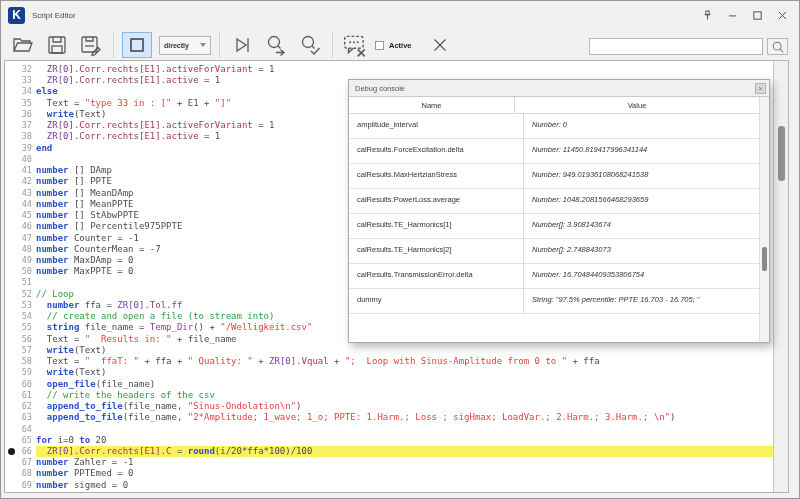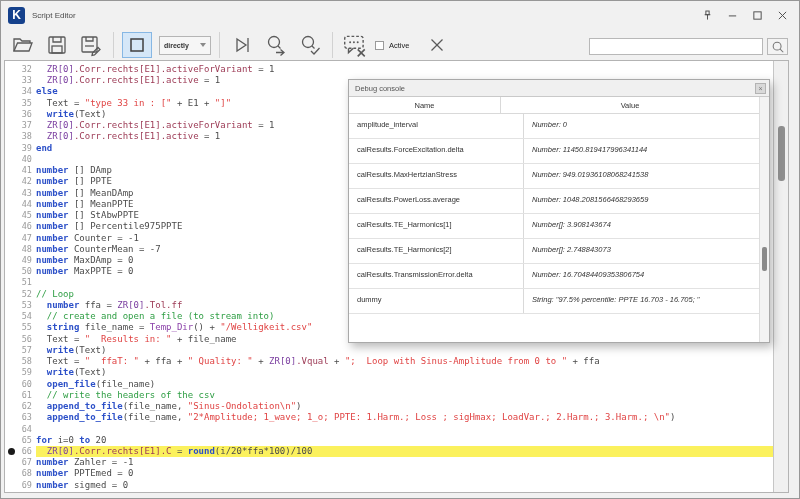--- a/index.html
+++ b/index.html
@@ -22,21 +22,21 @@
   .tbtn{width:28px;height:26px;display:flex;align-items:center;justify-content:center;}
   .tbtn svg{stroke:#5a5a5a;fill:none;stroke-width:1.3;}
   .tsep{width:1px;height:26px;background:#d2d2d2;margin:0 8px;}
   .toggle-btn{width:30px;height:26px;background:var(--c-toggle_bg,#d5e7f8);border:1px solid var(--c-toggle_border,#86b7e4);
       display:flex;align-items:center;justify-content:center;}
   .toggle-btn svg{stroke:#3f3f3f;fill:none;stroke-width:1.5;}
   .dropdown{margin-left:7px;width:52px;height:19px;background:#f6f6f6;border:1px solid #b5b5b5;
       display:flex;align-items:center;padding:0 4px;font-size:7px;font-weight:bold;color:#333;}
   .dd-chev{margin-left:auto;width:0;height:0;border-left:3px solid transparent;border-right:3px solid transparent;border-top:4px solid #8a8a8a;}
   .chk{width:9px;height:9px;background:#fff;border:1px solid #9a9a9a;margin-left:6px;}
-  .chk-label{margin-left:5px;font-size:7.5px;font-weight:normal;color:#222;}
+  .chk-label{margin-left:5px;font-size:7.5px;font-weight:bold;color:#222;}
   .search-input{position:absolute;left:588px;top:9px;width:174px;height:17px;border:1px solid #b8b8b8;background:#fff;
       font-size:8px;padding:0 4px;outline:none;font-family:"Liberation Sans",sans-serif;}
   .search-btn{position:absolute;left:766px;top:9px;width:21px;height:17px;border:1px solid #b8b8b8;background:#f3f3f3;
       display:flex;align-items:center;justify-content:center;}
   .search-btn svg{stroke:#777;fill:none;stroke-width:1.2;}
   
   .editor{position:absolute;left:3px;top:59px;width:785px;height:433px;border:1px solid #b3b3b3;background:#fff;display:flex;}
   .code-pane{width:769px;height:100%;overflow:hidden;padding-top:3px;}
   .code-line{display:flex;height:11.24px;align-items:center;font-family:"DejaVu Sans Mono",monospace;font-size:9px;line-height:11.24px;}
   .bp-margin{width:13px;height:100%;flex:0 0 13px;position:relative;}
@@ -59,21 +59,21 @@
   
   .debug-console{position:absolute;left:347px;top:78px;width:422px;height:264px;background:#fff;
       border:1px solid #a9a9a9;box-shadow:3px 4px 9px rgba(0,0,0,0.28);}
   .dc-header{height:17px;background:#f0f0f0;border-bottom:1px solid #c9c9c9;display:flex;align-items:center;padding:0 3px 0 6px;}
   .dc-title{font-size:7.5px;color:#555;}
   .dc-close{margin-left:auto;width:11px;height:11px;background:#d9d9d9;border:1px solid #b3b3b3;
       display:flex;align-items:center;justify-content:center;font-size:7px;color:#777;line-height:1;}
   .dc-body{position:relative;height:245px;display:flex;}
   .dc-table{flex:1;}
   .dc-thead{display:flex;height:17px;border-bottom:1px solid #d9d9d9;font-size:7.5px;color:#333;}
-  .dc-thead .h-name{width:152px;border-right:1px solid #d9d9d9;display:flex;align-items:center;justify-content:center;}
+  .dc-thead .h-name{width:166px;border-right:1px solid #d9d9d9;display:flex;align-items:center;justify-content:center;}
   .dc-thead .h-value{flex:1;display:flex;align-items:center;justify-content:center;}
   .dc-row{display:flex;height:25px;border-bottom:1px solid #e2e2e2;font-size:7.5px;color:#333;}
   .dc-name{width:175px;border-right:1px solid #d9d9d9;padding:6px 4px 0 8px;overflow:hidden;white-space:nowrap;}
   .dc-value{flex:1;padding:6px 4px 0 8px;overflow:hidden;white-space:nowrap;font-style:italic;}
   .dc-scroll{width:10px;flex:0 0 10px;background:#f3f3f3;border-left:1px solid #ddd;position:relative;}
   .dc-thumb{position:absolute;left:2px;top:150px;width:5px;height:24px;background:#8a8a8a;border-radius:2px;}
 </style>
 </head>
 <body>
 

